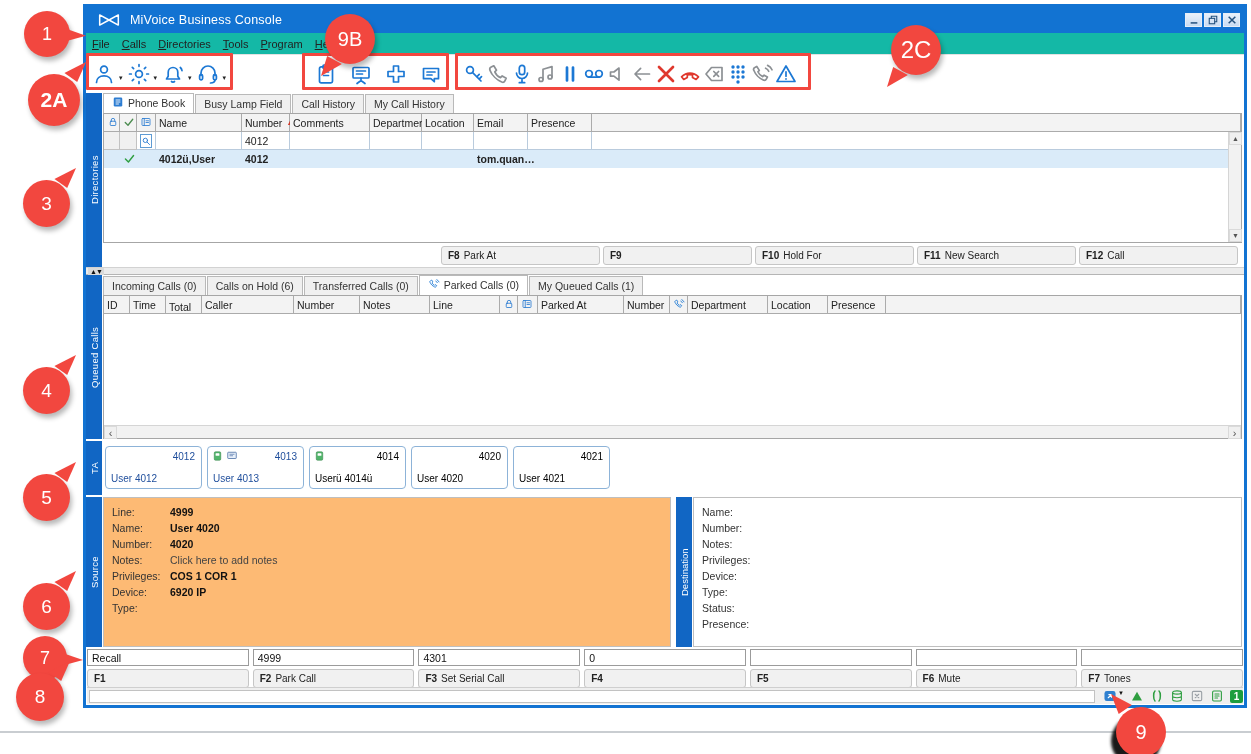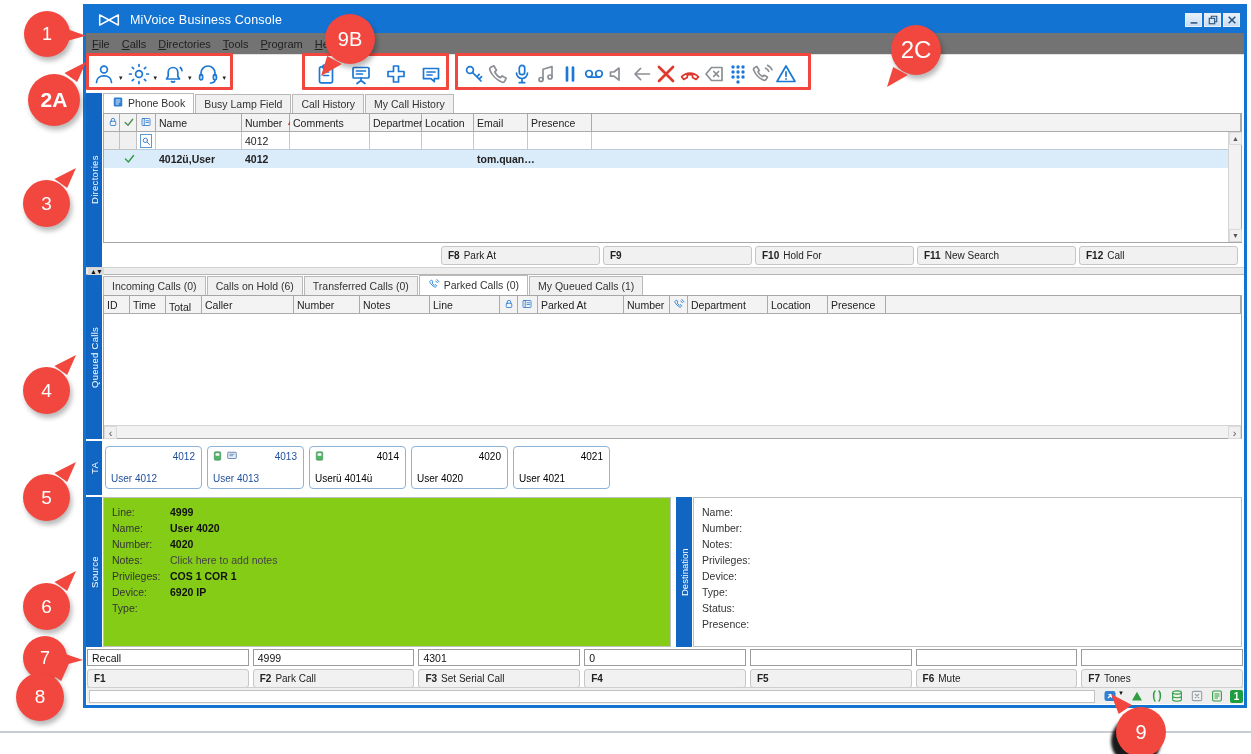--- a/index.html
+++ b/index.html
@@ -26,21 +26,21 @@
   .titlebar{position:absolute;left:0;top:0;width:1158px;height:26px;background:var(--titlebar);
     display:flex;align-items:center;color:#fff;}
   .logo{width:22px;height:16px;margin-left:12px;display:inline-flex;}
   .logo svg{width:100%;height:100%;}
   .title{margin-left:10px;font-size:12.5px;letter-spacing:.2px;}
   .winbtns{margin-left:auto;display:flex;gap:2px;margin-right:4px;}
   .win-btn{width:17px;height:14px;border:1px solid #E6EEF8;background:linear-gradient(#E9F1FA,#C9DCF2);
     display:flex;align-items:center;justify-content:center;color:#23517E;}
   .win-btn svg{width:10px;height:10px;}
 
-  .menubar{position:absolute;left:0;top:26px;width:1158px;height:22px;background:#737373;
+  .menubar{position:absolute;left:0;top:26px;width:1158px;height:22px;background:#14b8a6;
     border-bottom:1px solid #E2E2E2;display:flex;align-items:center;font-size:11px;color:#222;}
   .menu-item{padding:3px 6px;cursor:default;}
   .menu-item u{text-decoration:underline;}
 
   .toolbar{position:absolute;left:0;top:48px;width:1158px;height:38px;background:#fff;}
   .tb-group{position:absolute;top:0;height:38px;display:flex;align-items:center;}
   .tb-btn{display:inline-flex;align-items:center;justify-content:center;}
   .tb-btn svg{width:24px;height:24px;}
   .tb-caret{font-size:7px;color:#222;margin:8px 2px 0 1px;}
   .c-blue{color:var(--iblue);} .c-gray{color:var(--igray);} .c-red{color:var(--ired);}
@@ -95,21 +95,21 @@
   .ta-cards{position:absolute;left:19px;top:5px;display:flex;gap:5px;}
   .ta-card{width:97px;height:43px;border:1px solid #8DB3D8;border-radius:4px;background:#fff;
     position:relative;font-size:10px;}
   .ta-num{position:absolute;top:4px;right:6px;}
   .ta-name{position:absolute;bottom:4px;left:5px;white-space:nowrap;overflow:hidden;}
   .ta-card.hl .ta-num,.ta-card.hl .ta-name{color:#1F4E9C;}
   .ta-card .ta-icons{position:absolute;top:3px;left:4px;display:flex;gap:2px;}
   .ta-card .ta-icons svg{width:12px;height:12px;}
 
   
-  .srcpanel{position:absolute;left:17px;top:0;bottom:0;width:568px;background:#84cc16;
+  .srcpanel{position:absolute;left:17px;top:0;bottom:0;width:568px;background:#fdba74;
     border:1px solid #BFBFBF;padding:6px 8px;}
   .dstbar{position:absolute;left:590px;top:0;bottom:0;width:16px;background:var(--sidebar);
     color:#fff;font-size:9.5px;display:flex;align-items:center;justify-content:center;
     writing-mode:vertical-rl;transform:rotate(180deg);}
   .dstpanel{position:absolute;left:607px;top:0;bottom:0;right:2px;background:#fff;
     border:1px solid #BFBFBF;padding:6px 8px;}
   .fieldrow{display:flex;font-size:10.5px;color:#333;height:16px;align-items:center;}
   .flabel{width:58px;flex:none;}
   .fvalue{color:#111;}
   .fvalue.bold{font-weight:bold;}

